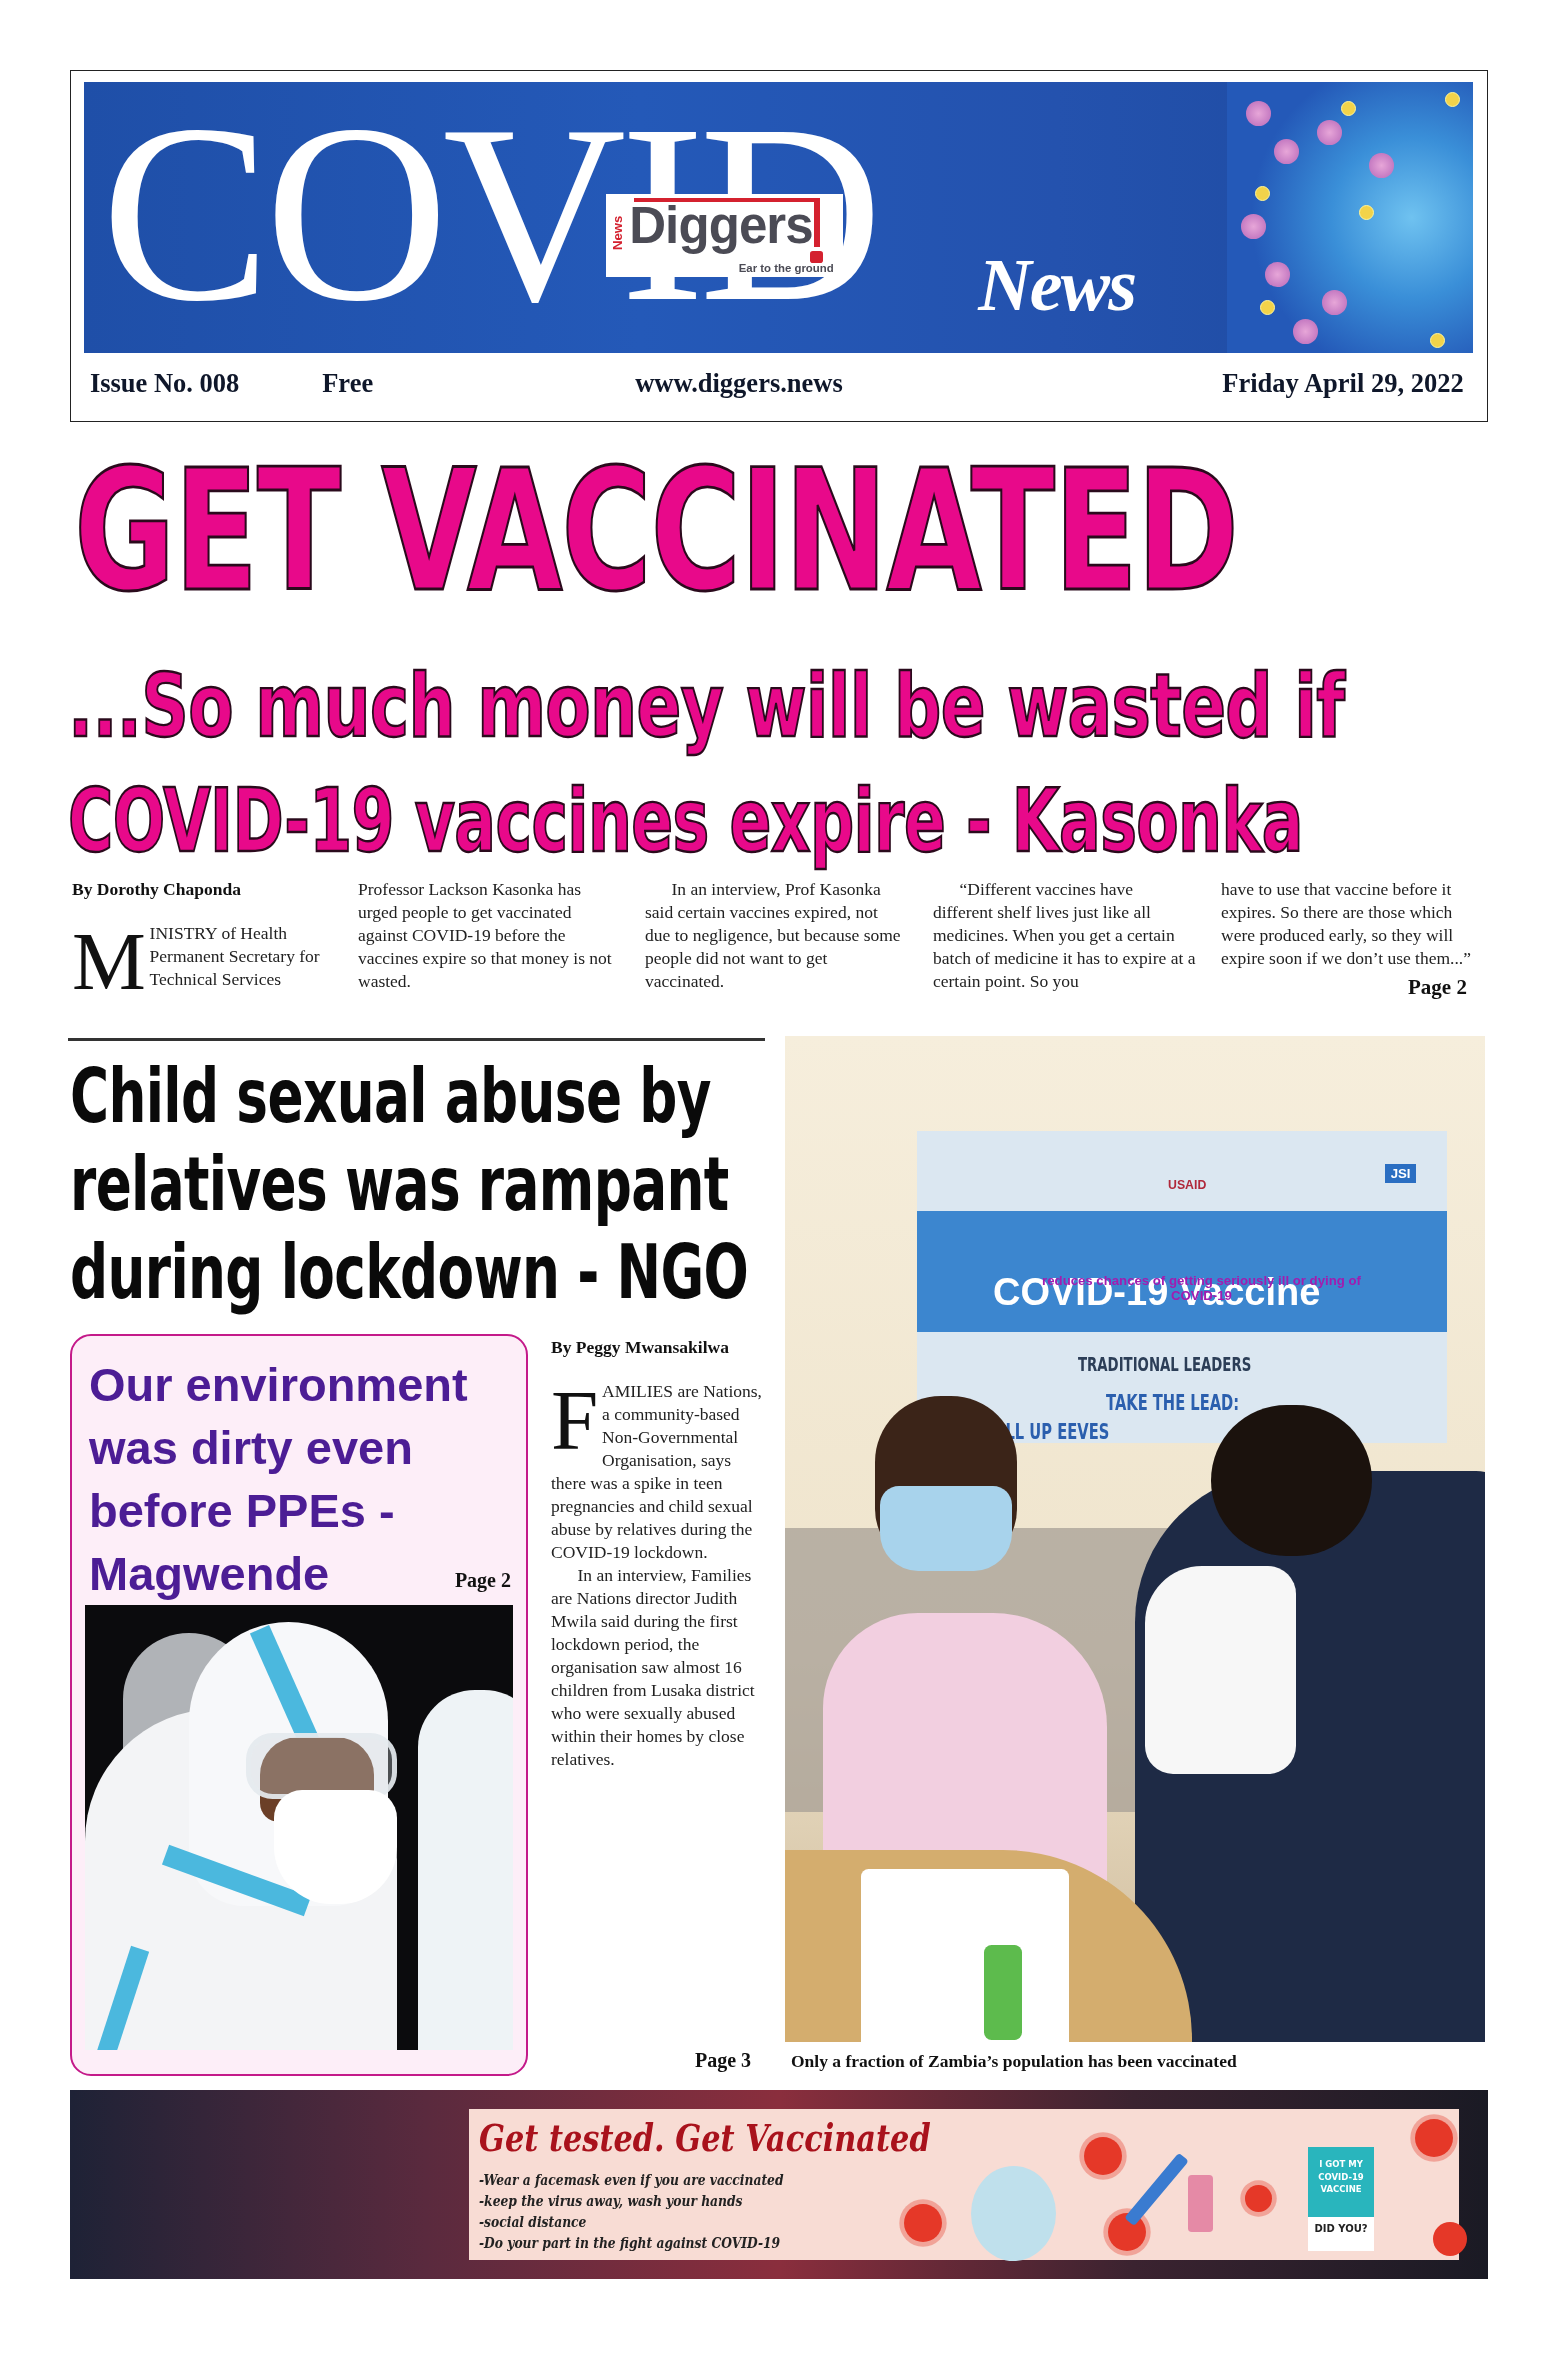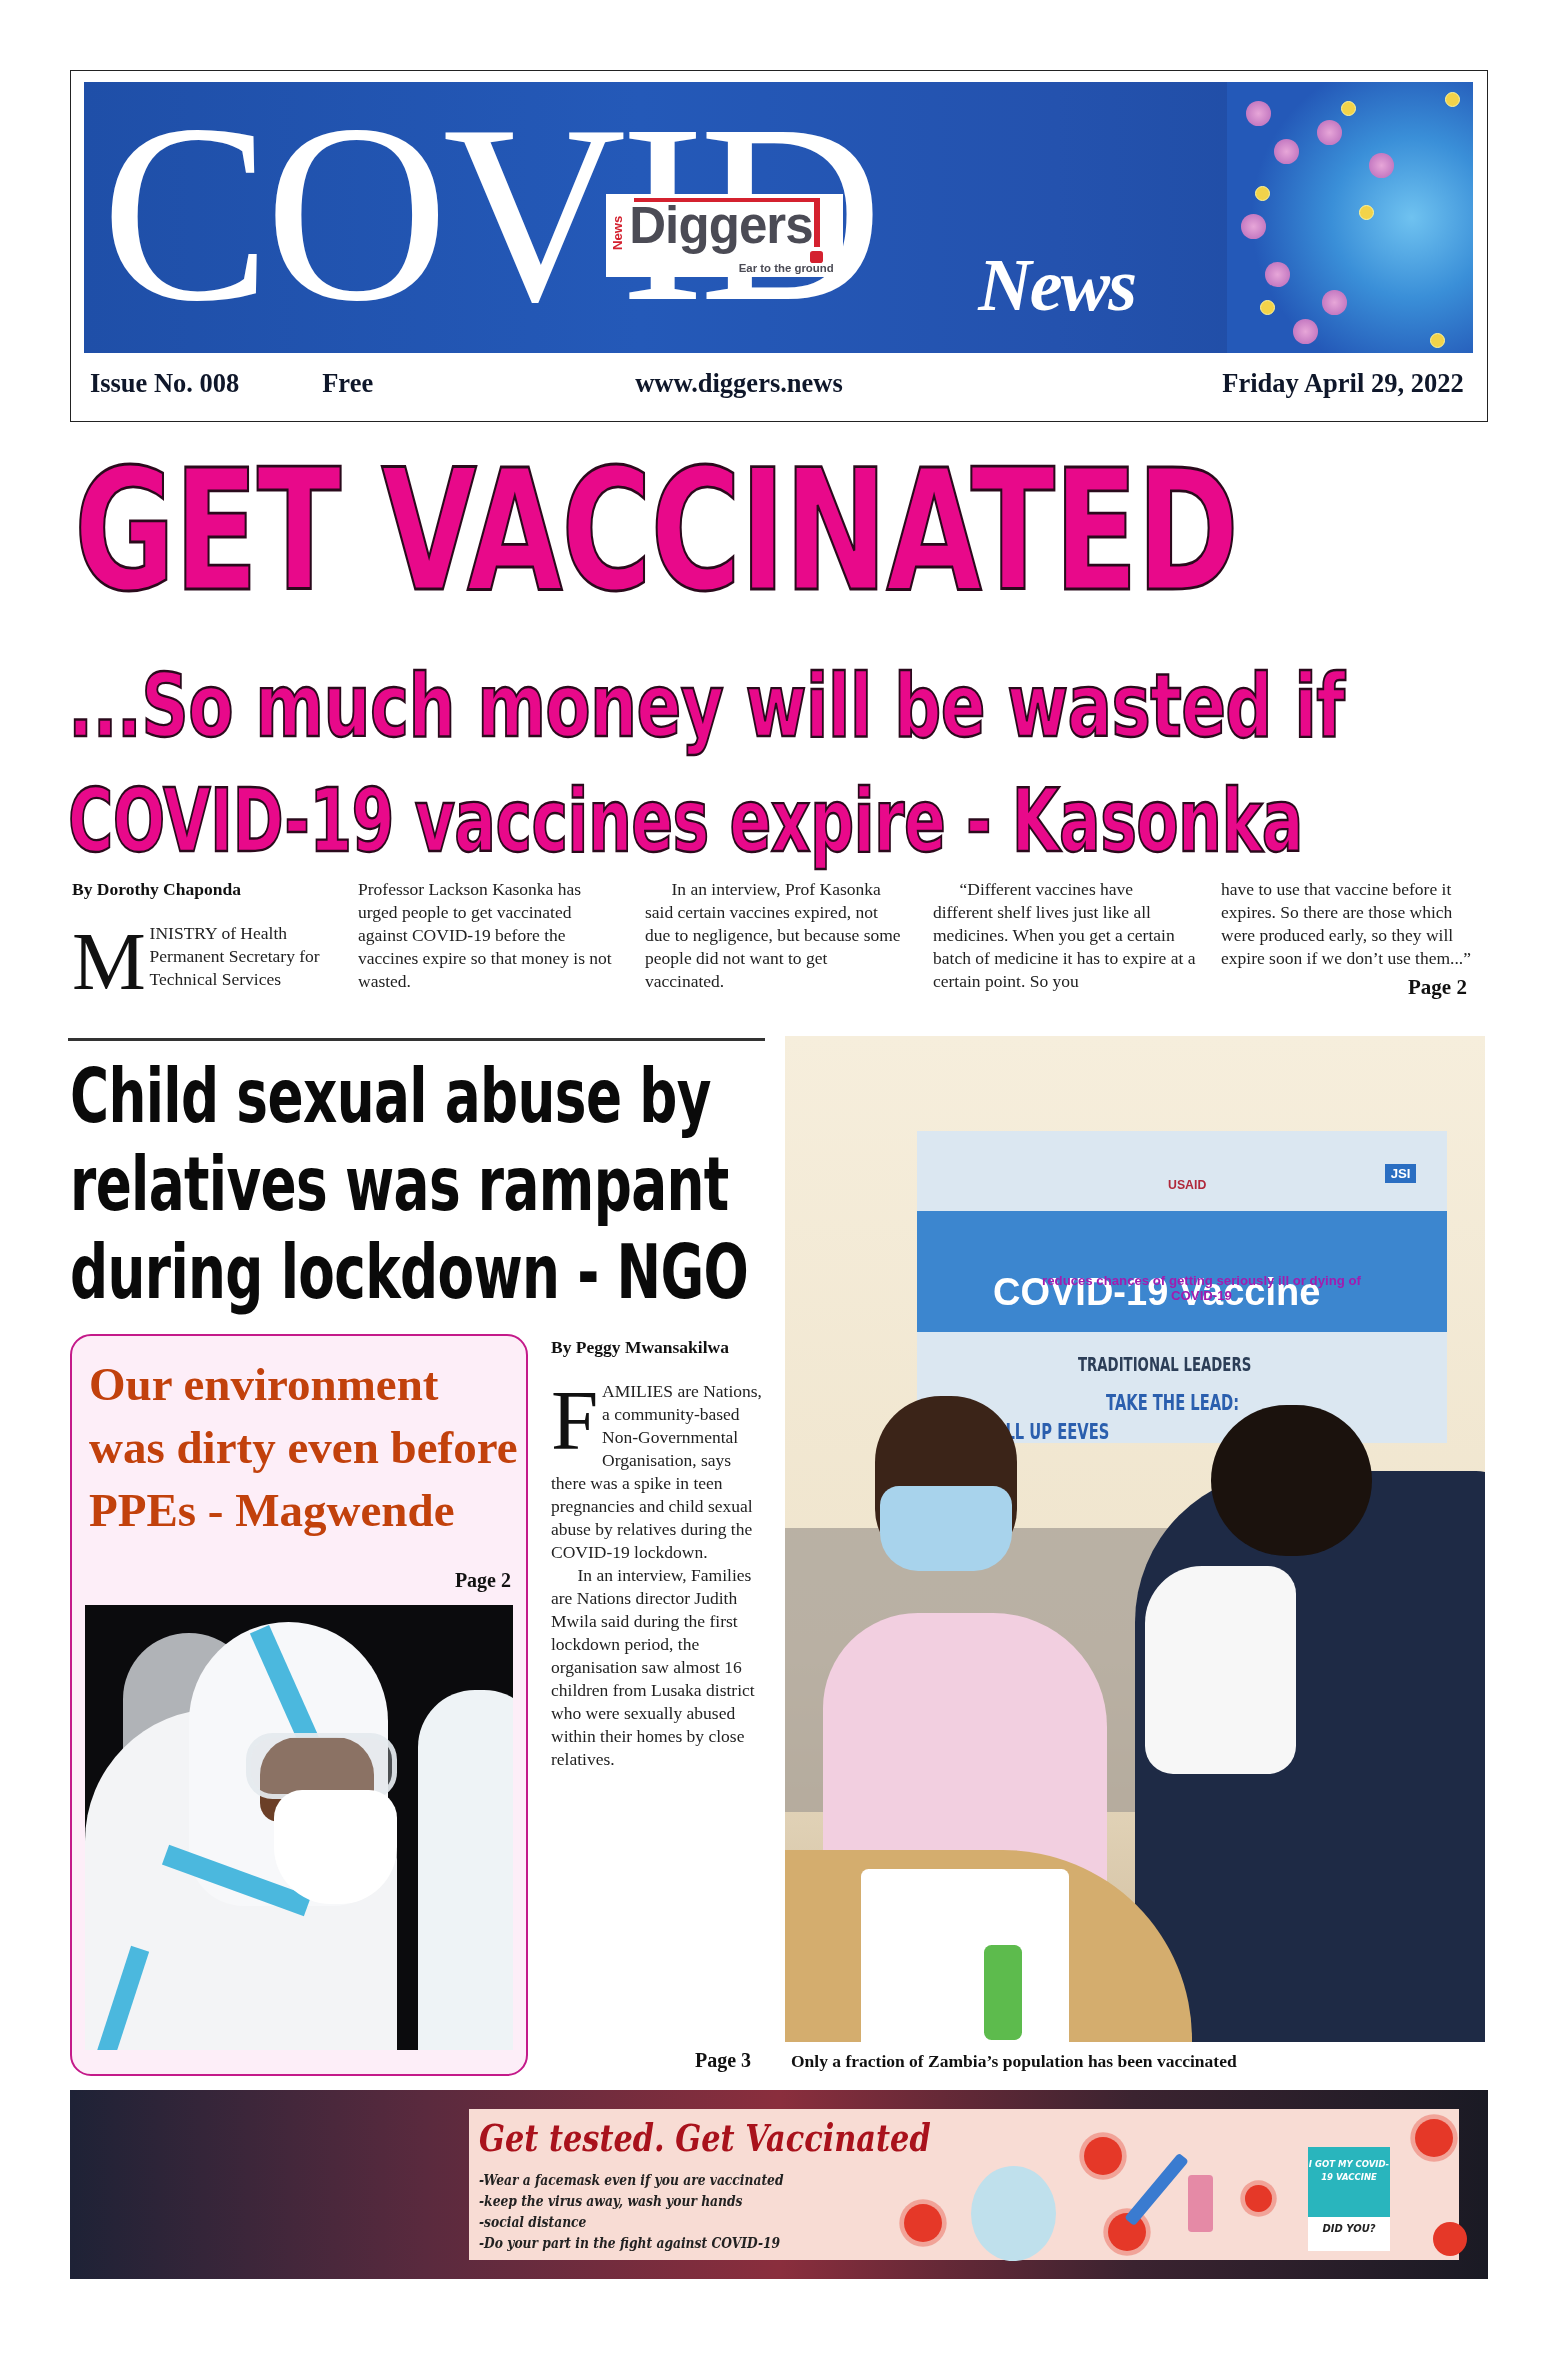--- a/index.html
+++ b/index.html
@@ -110,22 +110,22 @@
     font-family: "DejaVu Sans", sans-serif; font-weight: bold; font-size: 74px; line-height: 88px;
     color: #0a0a0a; transform: scaleX(0.72); transform-origin: left top; letter-spacing: -0.9px;
   }
 
   .promo-box {
     position: absolute; left: 70px; top: 1334px; width: 458px; height: 742px;
     background: #fdeef8; border: 2.8px solid #c41a8a; border-radius: 21px;
   }
   .promo-title {
     position: absolute; left: 17px; top: 17px; width: 435px;
-    font-family: Liberation Serif, serif; font-weight: bold; font-size: 47px; line-height: 63px;
-    color: #c2410c;
+    font-family: Liberation Sans, sans-serif; font-weight: bold; font-size: 47px; line-height: 63px;
+    color: #4c1d95;
   }
   .promo-box .page-ref { right: 15px; top: 233px; font-size: 20px; }
   .ppe-photo {
     position: absolute; left: 13.2px; top: 269px; width: 428px; height: 445px;
     background: #0b0b0d; overflow: hidden;
   }
   .ppe-photo .suit {
     position: absolute; left: 0; bottom: 0; width: 312px; height: 341px;
     background: #f3f4f6; border-radius: 132px 151px 0 0;
   }
@@ -271,21 +271,21 @@
     box-shadow: 0 0 0 4.7px rgba(229,56,40,0.35);
   }
   .ad-pink .family {
     position: absolute; left: 502px; top: 57px; width: 85px; height: 95px; border-radius: 50%; background: #bfe0ec;
   }
   .ad-pink .syringe {
     position: absolute; left: 681px; top: 38px; width: 13.2px; height: 85px; background: #3a7bd0; transform: rotate(40deg); border-radius: 3.8px;
   }
   .ad-pink .vial { position: absolute; left: 719px; top: 66px; width: 24.6px; height: 57px; background: #e58aa6; border-radius: 3.8px; }
   .ad-badge {
-    position: absolute; left: 1238px; top: 57px; width: 82px; height: 104px; background: #ffffff; font-style: italic;
+    position: absolute; left: 1238px; top: 57px; width: 66px; height: 104px; background: #ffffff;
   }
   .ad-badge .badge-top {
     position: absolute; left: 0; top: 0; width: 100%; height: 70px; background: #29b5bd;
     font-family: "DejaVu Sans", sans-serif; font-weight: bold; font-size: 8.5px; line-height: 12.3px; color: #fff; text-align: center; padding-top: 11.4px;
   }
   .ad-badge .badge-bottom {
     position: absolute; left: 0; top: 76px; width: 100%; text-align: center;
     font-family: "DejaVu Sans", sans-serif; font-weight: bold; font-size: 10px; color: #222;
   }
 </style>

